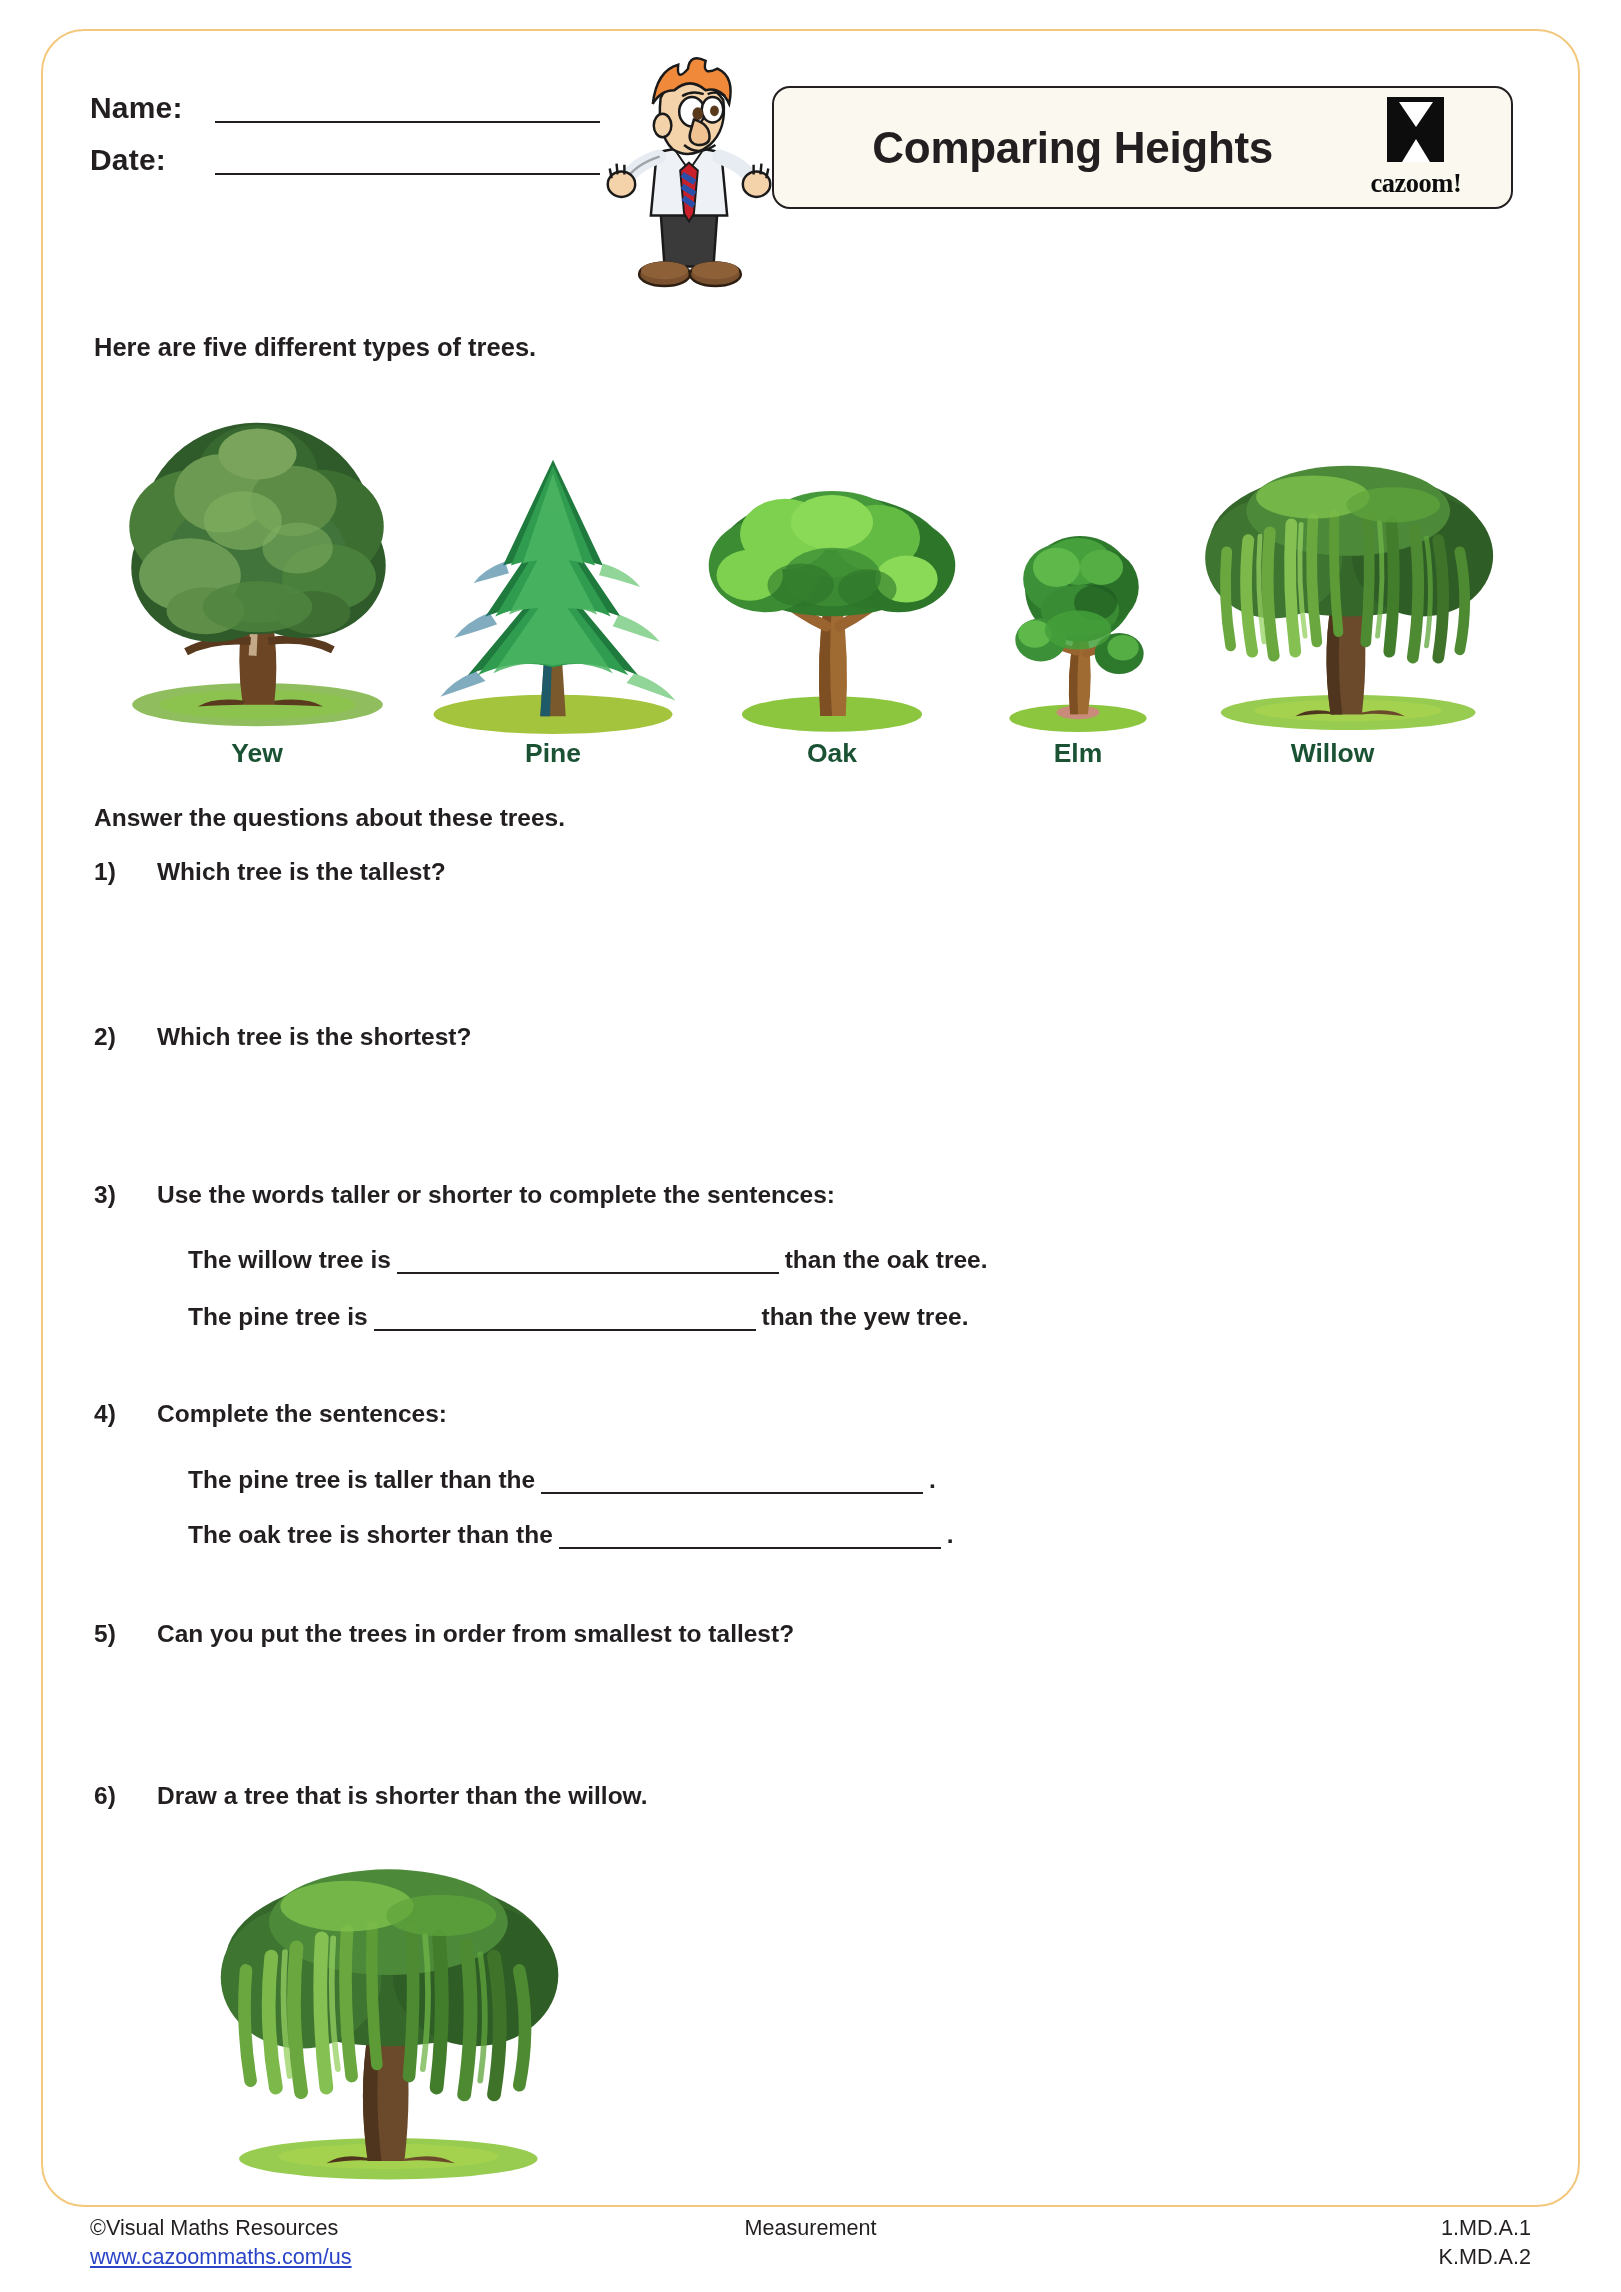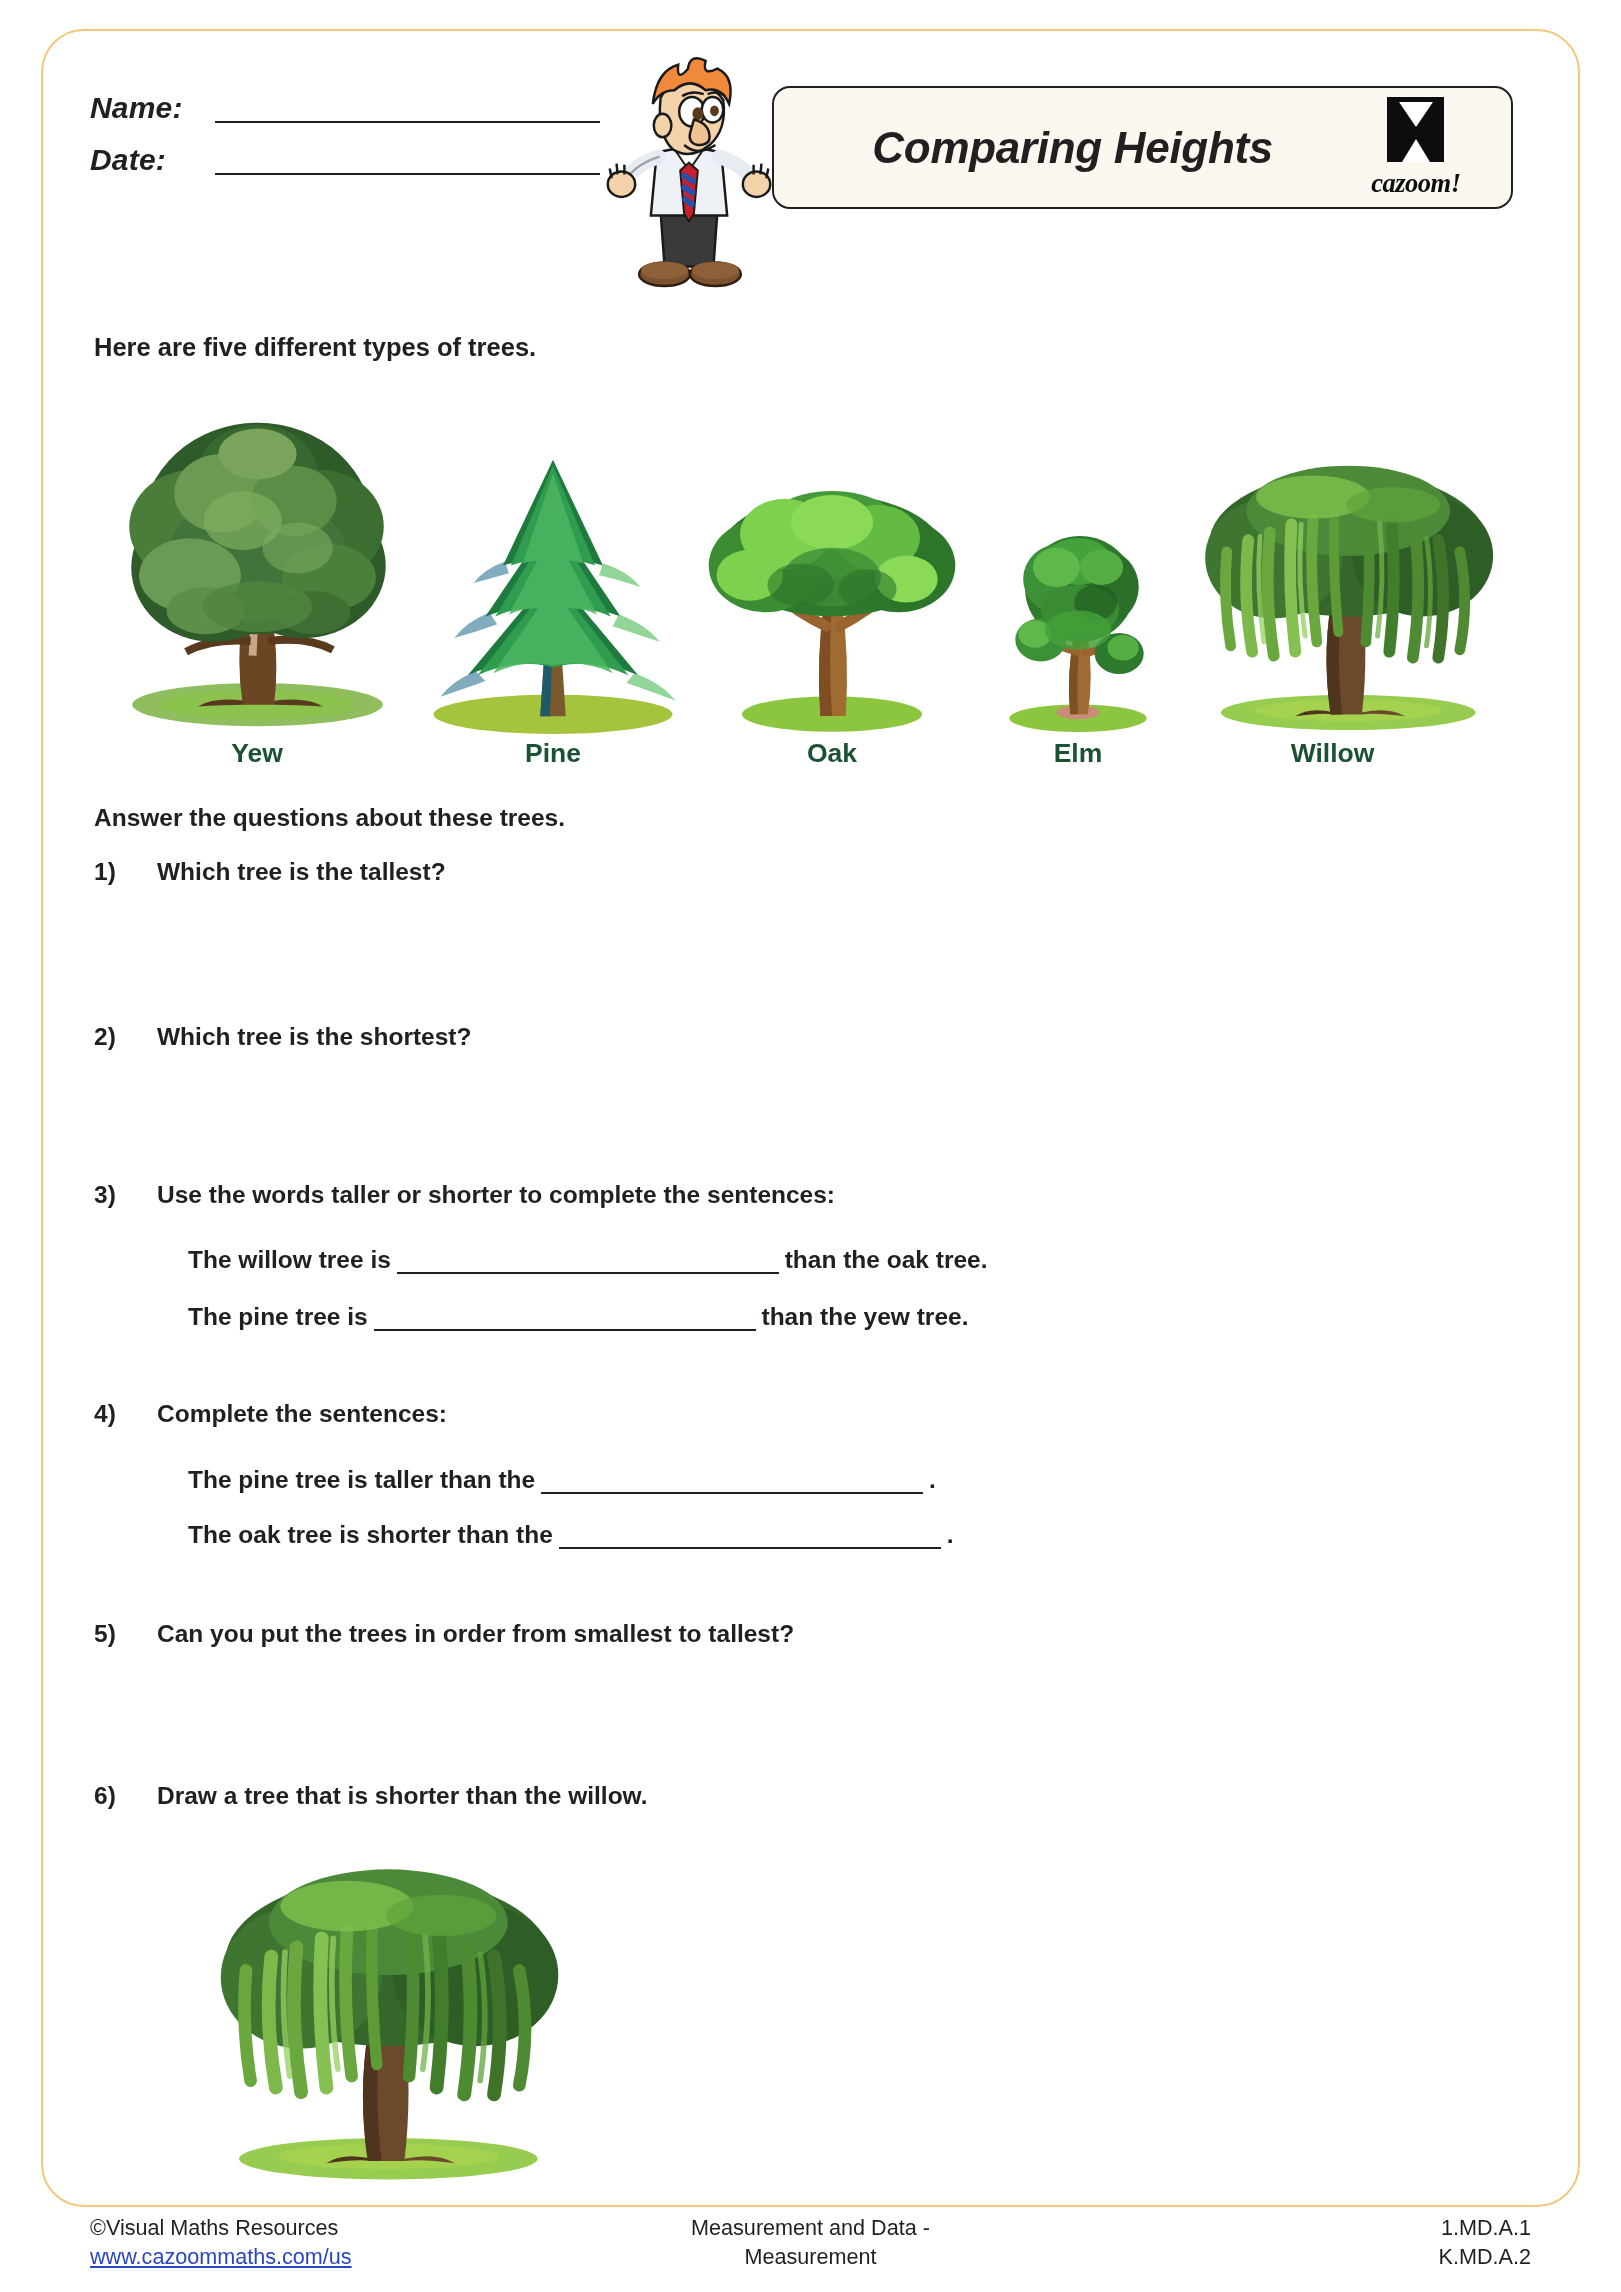--- a/index.html
+++ b/index.html
@@ -27,21 +27,20 @@
     box-sizing: border-box;
     pointer-events: none;
   }
 
   
   .header {
     position: absolute;
     left: 0; top: 0;
     width: 1377px;
     height: 294px;
-    font-style: italic;
   }
   .namedate {
     position: absolute;
     left: 90px;
     top: 93px;
     width: 510px;
   }
   .nd-row {
     display: flex;
     align-items: flex-end;
@@ -575,21 +574,20 @@
     <ellipse cx="232" cy="56" rx="48" ry="18" fill="#5fa53c" opacity="0.7"></ellipse>
   </svg>
 </div>
 
 <div class="footer">
   <div class="f-left">
     <div>©Visual Maths Resources</div>
     <a class="f-link" href="#">www.cazoommaths.com/us</a>
   </div>
   <div class="f-mid">
-    <div>Measurement and Data -</div>
     <div>Measurement</div>
   </div>
   <div class="f-right">
     <div>1.MD.A.1</div>
     <div>K.MD.A.2</div>
   </div>
 </div>
 
 
 </body></html>

